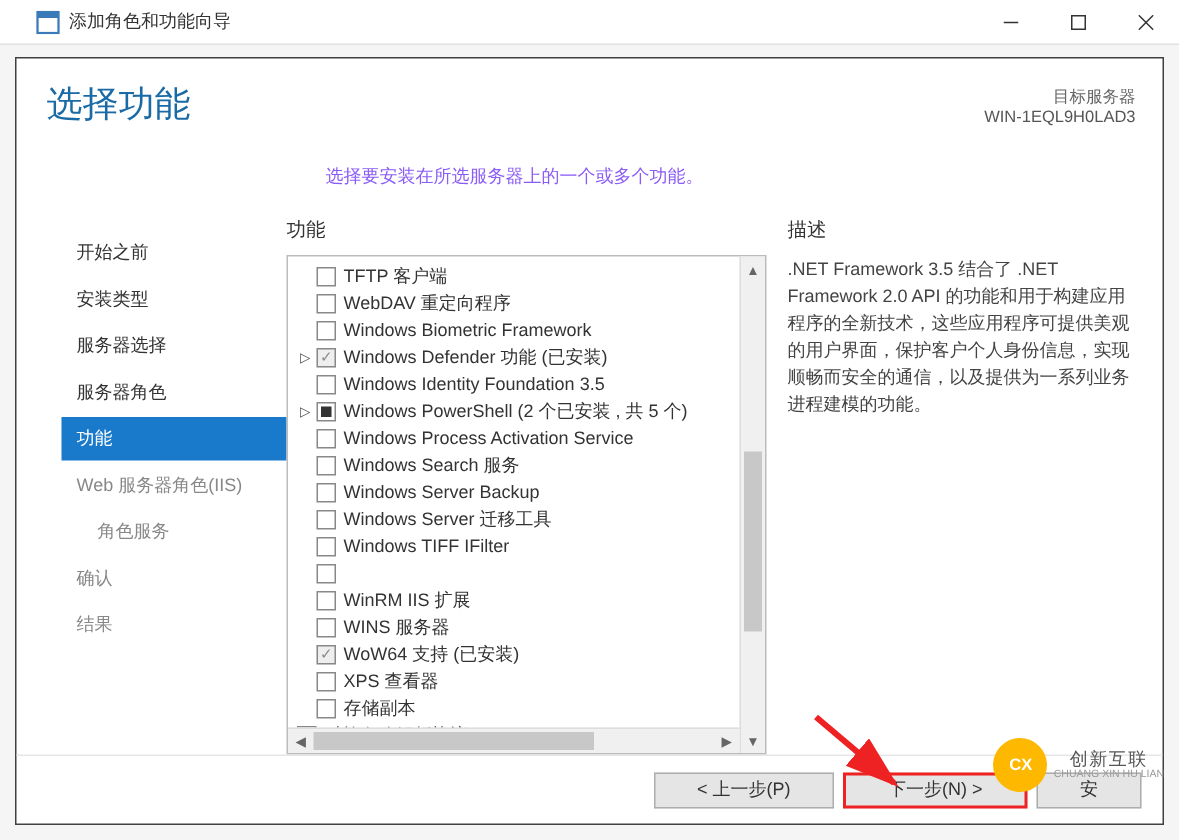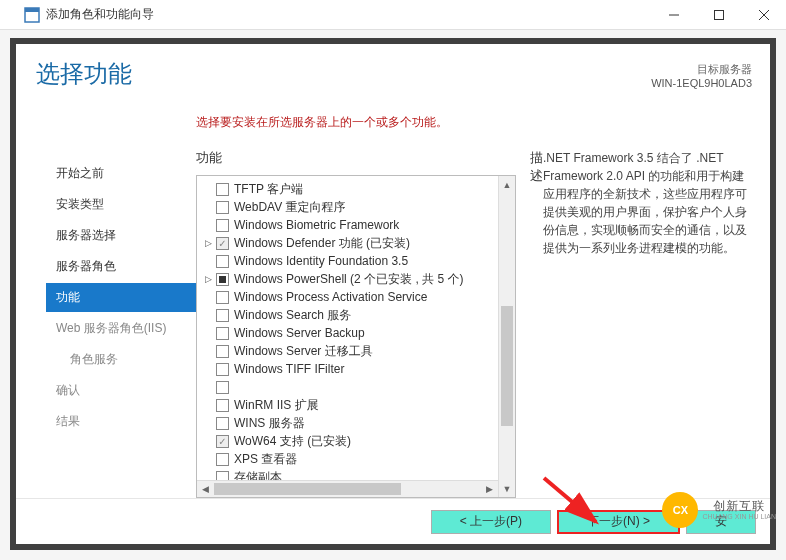--- a/index.html
+++ b/index.html
@@ -40,21 +40,21 @@
     .titlebar-btn svg { width: 10px; height: 10px; }
 
     
     .panel {
       position: absolute;
       top: 38px;
       left: 10px;
       right: 10px;
       bottom: 10px;
       background: #fff;
-      border: 6px solid #404040;
+      border: 1px solid #404040;
     }
 
     
     .panel-header {
       position: relative;
       height: 60px;
       padding-left: 20px;
     }
     .page-title {
       font-size: 24px;
@@ -104,38 +104,39 @@
 
     
     .content {
       flex: 1;
       padding-right: 16px;
       display: flex;
       flex-direction: column;
     }
     .instruction {
       font-size: 12px;
-      color: #b91c1c;
+      color: #8b5cf6;
       margin-bottom: 18px;
+      margin-left: 26px;
     }
     .columns {
       flex: 1;
       display: flex;
       gap: 14px;
       min-height: 0;
     }
     .features-col {
       width: 320px;
       display: flex;
       flex-direction: column;
     }
     .desc-col {
       flex: 1;
       display: flex;
-      flex-direction: row;
+      flex-direction: column;
     }
     .col-heading {
       font-size: 13px;
       font-weight: normal;
       color: #333;
       margin-bottom: 8px;
     }
 
     
     .feature-box {
@@ -248,21 +249,21 @@
       justify-content: flex-end;
       padding-right: 14px;
       gap: 6px;
     }
     .btn {
       height: 24px;
       min-width: 86px;
       padding: 0 28px;
       font-size: 12px;
       border: 1px solid #adadad;
-      background: #5eead4;
+      background: #e5e5e5;
       color: #333;
       display:flex;
       align-items:center;
       justify-content:center;
     }
     .btn.primary {
       border: 2px solid #e22;
     }
     .btn.cut { min-width: 30px; }
 

